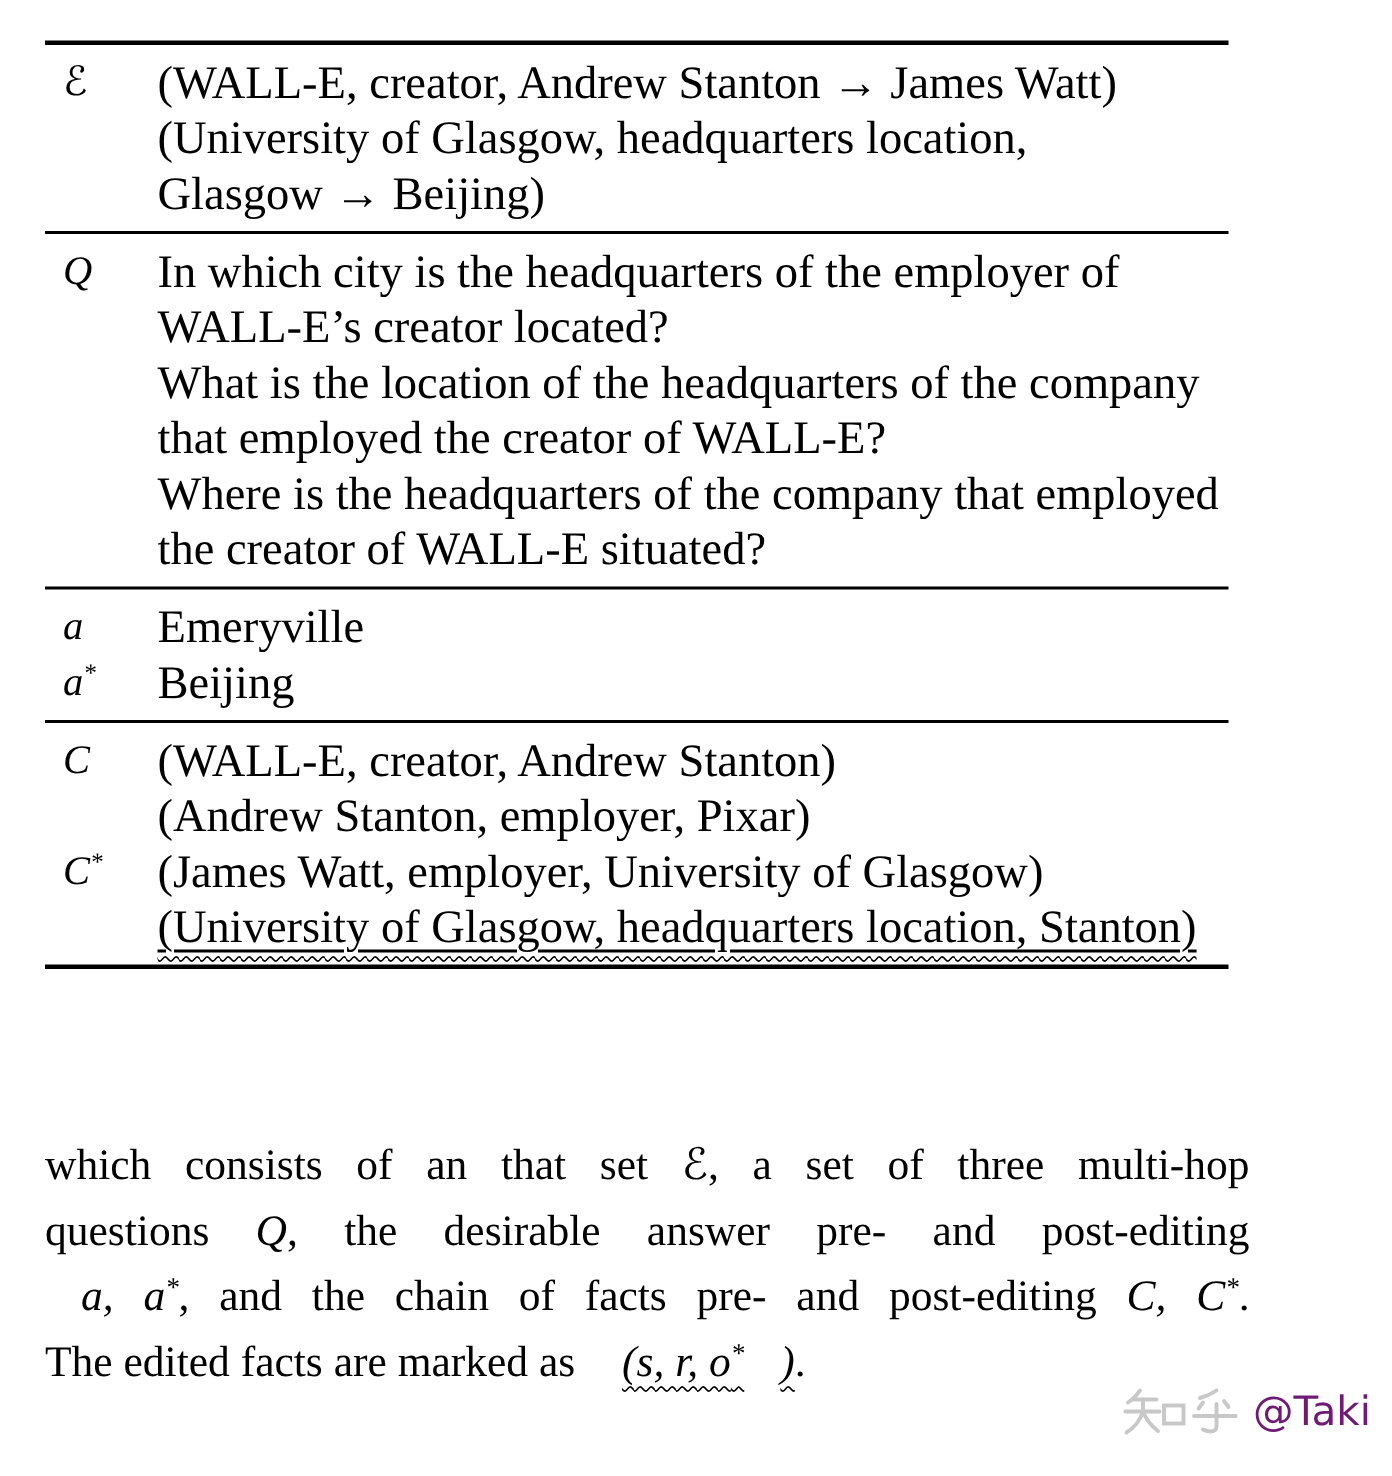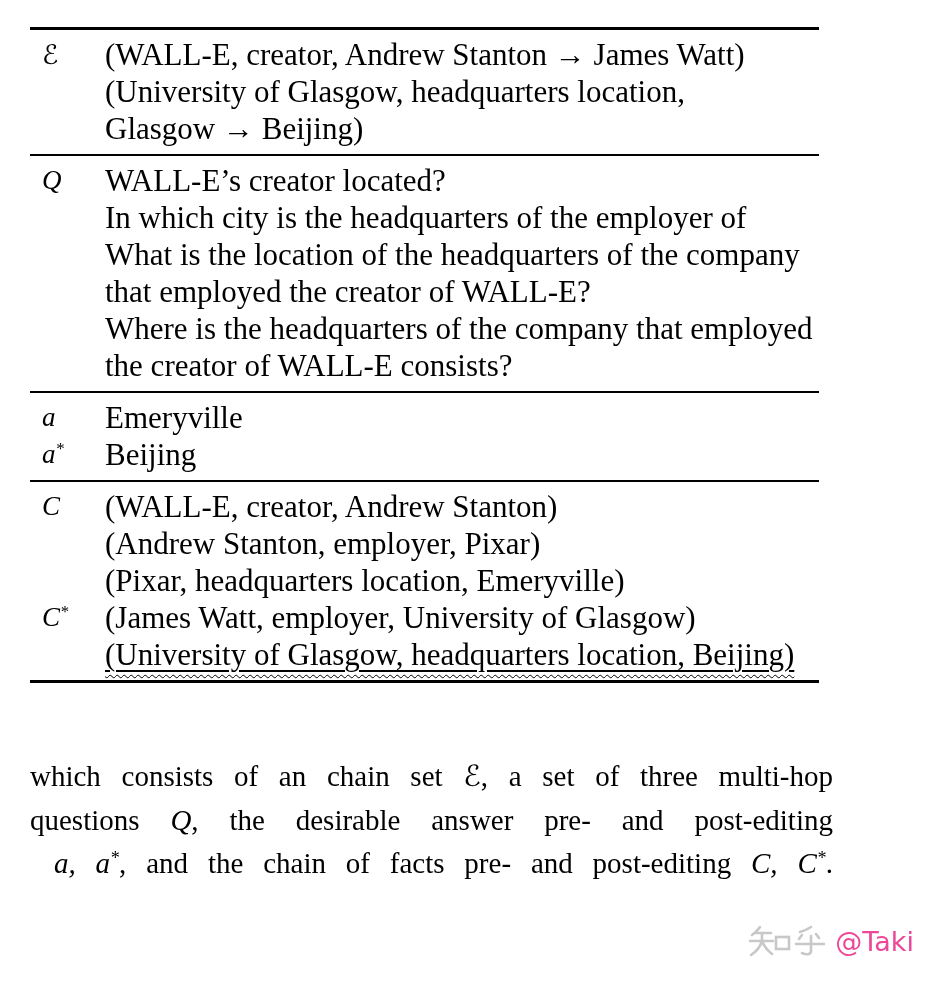--- a/index.html
+++ b/index.html
@@ -48,21 +48,21 @@
   }
   .cap-line.last { text-align-last: left; }
   .sc { font-size: 0.76em; letter-spacing: 0.5px; }
 
   
   .watermark {
     position: absolute; right: 14px; top: 924px;
     display: flex; align-items: center; gap: 10px;
     color: #c6c6c6;
   }
-  .wm-handle { font-family: "DejaVu Sans", sans-serif; font-size: 27px; color: #ec4899; }
+  .wm-handle { font-family: "DejaVu Sans", sans-serif; font-size: 27px; color: #701a75; }
   .wm-logo { display: block; }
 </style>
 </head>
 <body>
 
 <div class="page">
 
   <div class="tbl">
     <div class="rule thick"></div>
 
@@ -76,26 +76,26 @@
         </div>
       </div>
     </div>
 
     <div class="rule thin"></div>
 
     <div class="section">
       <div class="row">
         <div class="lbl"><span class="cal">Q</span><sup class="m"></sup></div>
         <div class="cell">
+          <div class="line">In which city is the headquarters of the employer of</div>
           <div class="line">WALL-E’s creator located?</div>
-          <div class="line">In which city is the headquarters of the employer of</div>
           <div class="line">What is the location of the headquarters of the company</div>
           <div class="line">that employed the creator of WALL-E?</div>
           <div class="line">Where is the headquarters of the company that employed</div>
-          <div class="line">the creator of WALL-E consists?</div>
+          <div class="line">the creator of WALL-E situated?</div>
         </div>
       </div>
     </div>
 
     <div class="rule thin"></div>
 
     <div class="section">
       <div class="row">
         <div class="lbl"><span class="cal">a</span><sup class="m"></sup></div>
         <div class="cell">
@@ -111,39 +111,39 @@
     </div>
 
     <div class="rule thin"></div>
 
     <div class="section">
       <div class="row">
         <div class="lbl"><span class="cal">C</span><sup class="m"></sup></div>
         <div class="cell">
           <div class="line">(WALL-E, creator, Andrew Stanton)</div>
           <div class="line">(Andrew Stanton, employer, Pixar)</div>
-          <div class="line">(Pixar, headquarters location, Emeryville)</div>
         </div>
       </div>
       <div class="row">
         <div class="lbl"><span class="cal">C</span><sup class="m">*</sup></div>
         <div class="cell">
           <div class="line">(James Watt, employer, University of Glasgow)</div>
-          <div class="line"><span class="u-straight"><span class="u-wavy">(University of Glasgow, headquarters location, Beijing)</span></span></div>
+          <div class="line"><span class="u-straight"><span class="u-wavy">(University of Glasgow, headquarters location, Stanton)</span></span></div>
         </div>
       </div>
     </div>
 
     <div class="rule thick"></div>
   </div>
 
   <div class="caption">
-    <div class="cap-line"><span>which consists of an chain set </span><span class="scr">ℰ</span><span>, a set of three multi-hop</span></div>
+    <div class="cap-line"><span>which consists of an that set </span><span class="scr">ℰ</span><span>, a set of three multi-hop</span></div>
     <div class="cap-line"><span>questions </span><span class="cal">Q</span><span>, the desirable answer pre- and post-editing</span></div>
     <div class="cap-line"><span class="it">a, a</span><sup class="m">*</sup><span>, and the chain of facts pre- and post-editing </span><span class="cal">C, C</span><sup class="m">*</sup><span>.</span></div>
+    <div class="cap-line last"><span>The edited facts are marked as </span><span class="wavy-only"><span class="it">(s, r, o</span><sup class="m">*</sup><span class="it">)</span></span><span>.</span></div>
   </div>
 
   <div class="watermark">
     <svg class="wm-logo" width="76" height="34" viewBox="0 0 76 34" fill="none" stroke="#c8c8c8" stroke-width="2.6" stroke-linecap="round">
 
       <path d="M11 3 C9 6 6 9 3 11"></path>
       <path d="M6 9 L22 9"></path>
       <path d="M1 17 L24 17"></path>
       <path d="M13 9 L13 17"></path>
       <path d="M13 17 C11 23 7 28 2 31"></path>

